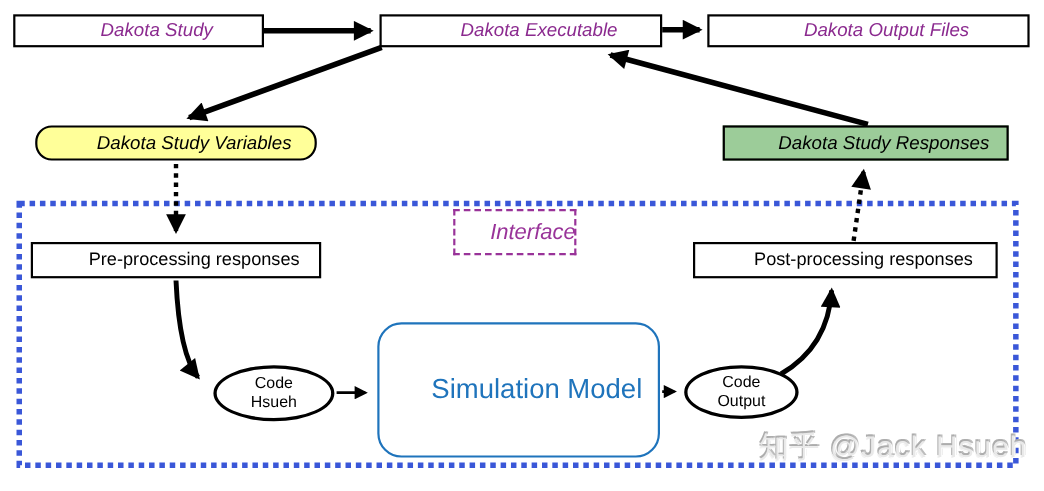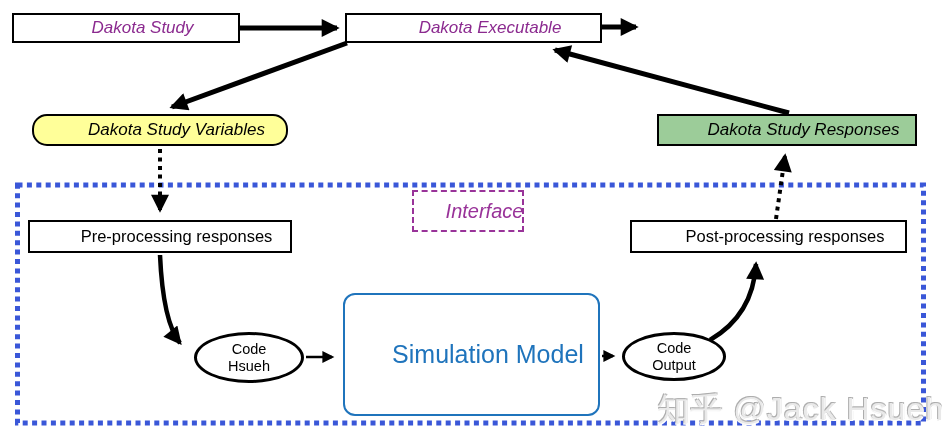--- a/index.html
+++ b/index.html
@@ -24,50 +24,53 @@
   #box-pre{left:28px;top:220px;width:264px;height:33px;}
   #box-post{left:630px;top:220px;width:277px;height:33px;}
 
   #box-interface{
     left:412px;top:190px;width:112px;height:42px;
     border:2px dashed var(--interface-label);background:#fff;
     font-style:italic;color:var(--interface-label);font-size:20px;
   }
   #box-sim{
     left:343px;top:293px;width:257px;height:123px;
-    border:2px solid var(--simulation-blue);border-radius:12px;
+    border:2px solid var(--simulation-blue);border-radius:22px;
     color:var(--simulation-blue);font-size:25px;
   }
   .ellipse{
     position:absolute;box-sizing:border-box;border:3px solid #000;border-radius:50%;
     background:#fff;display:flex;flex-direction:column;align-items:center;justify-content:center;
     font-size:14.5px;line-height:1.15;color:#000;z-index:2;text-align:center;
   }
   #el-codein{left:194px;top:332px;width:110px;height:51px;}
   #el-codeout{left:622px;top:332px;width:104px;height:49px;}
 
   #arrow-layer{position:absolute;left:0;top:0;z-index:4;pointer-events:none;}
   #interface-rect{stroke:var(--interface-border);}
 
   #watermark{
-    position:absolute;right:5px;top:388px;z-index:6;
-    font-size:32px;letter-spacing:1px;color:#e9e9e9;
+    position:absolute;right:15px;top:388px;z-index:6;
+    font-size:27px;letter-spacing:1px;color:#e9e9e9;
     text-shadow:-1px -1px 0 #adadad,1px 1px 0 #ffffff,1px -1px 0 #bcbcbc,-1px 1px 0 #f2f2f2;
   }
 </style>
 </head>
 <body>
 
 <div id="canvas">
 
   <div class="box purple-italic" id="box-study">
     <span>Dakota Study</span>
   </div>
   <div class="box purple-italic" id="box-exec">
     <span>Dakota Executable</span>
+  </div>
+  <div class="box purple-italic" id="box-output">
+    <span>Dakota Output Files</span>
   </div>
 
   <div class="box black-italic" id="box-vars">
     <span>Dakota Study Variables</span>
   </div>
   <div class="box black-italic" id="box-resp">
     <span>Dakota Study Responses</span>
   </div>
 
   <div class="box" id="box-interface">

